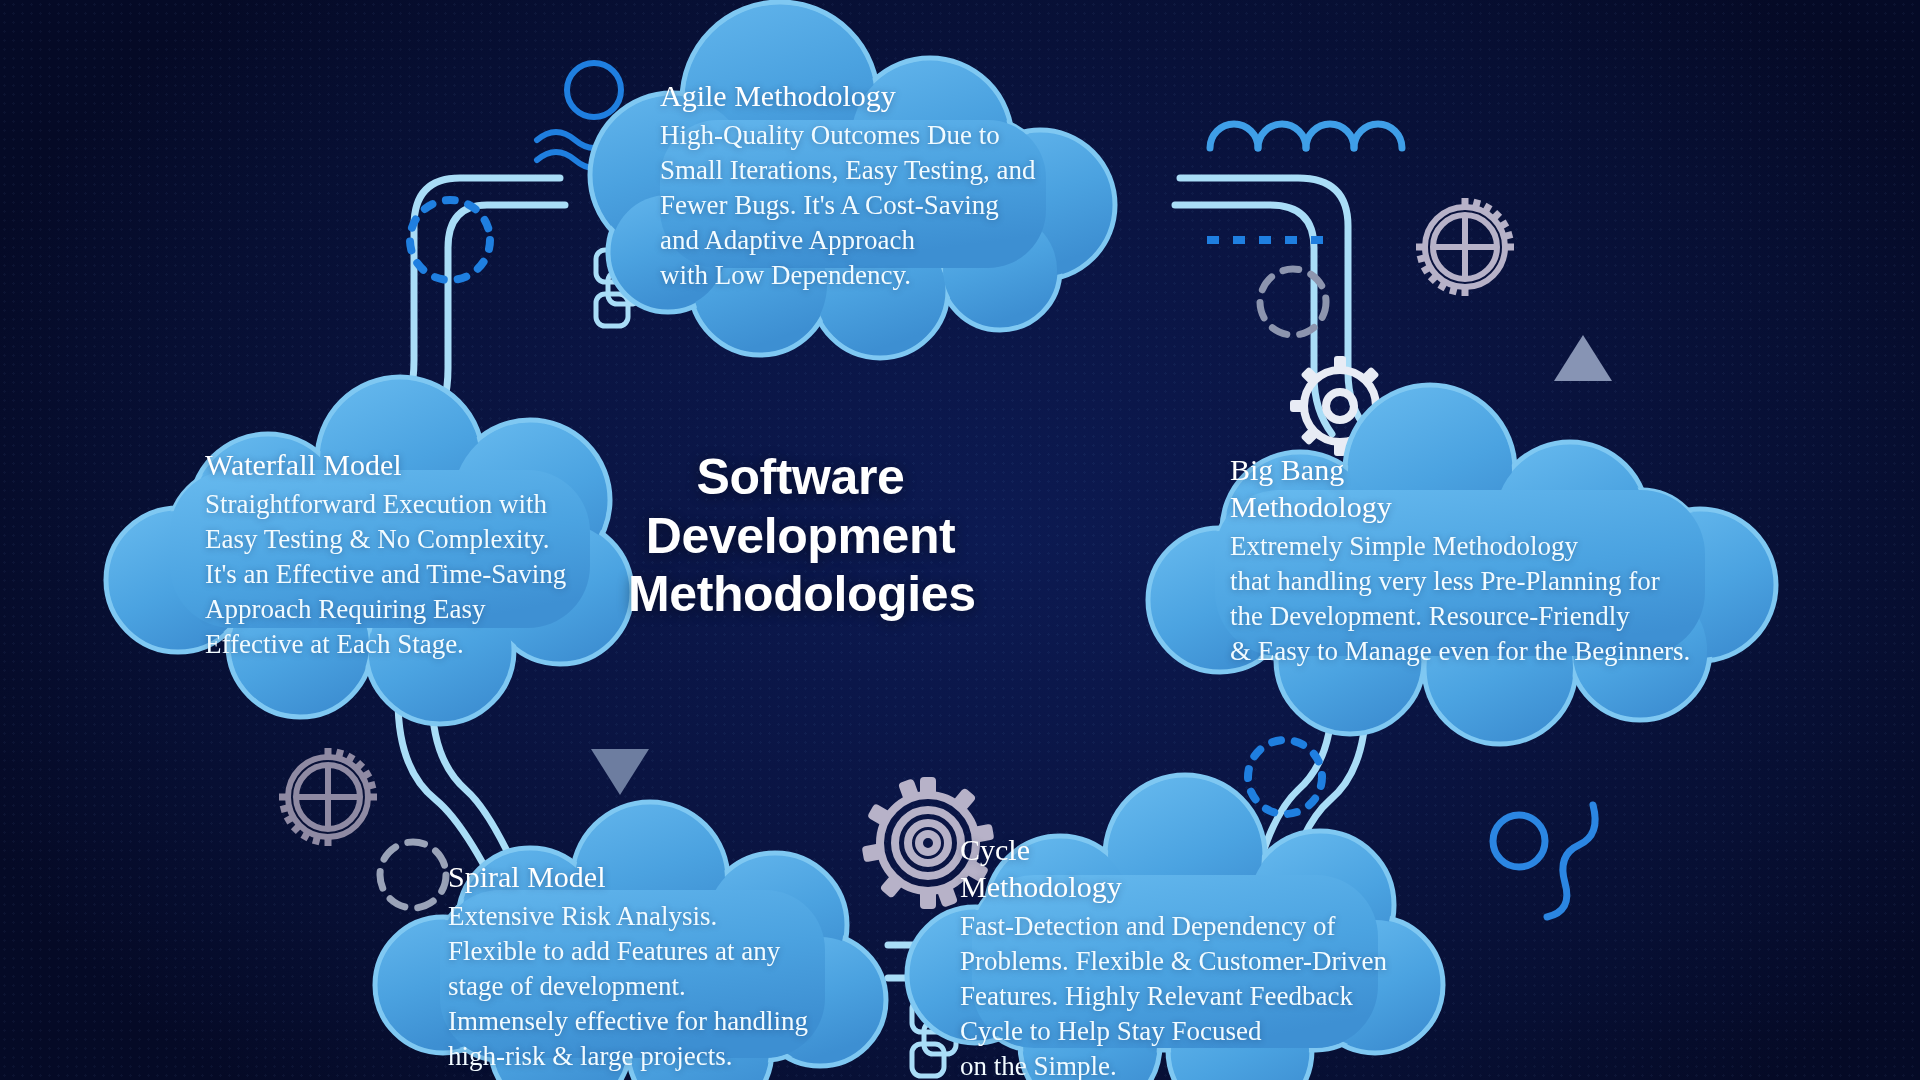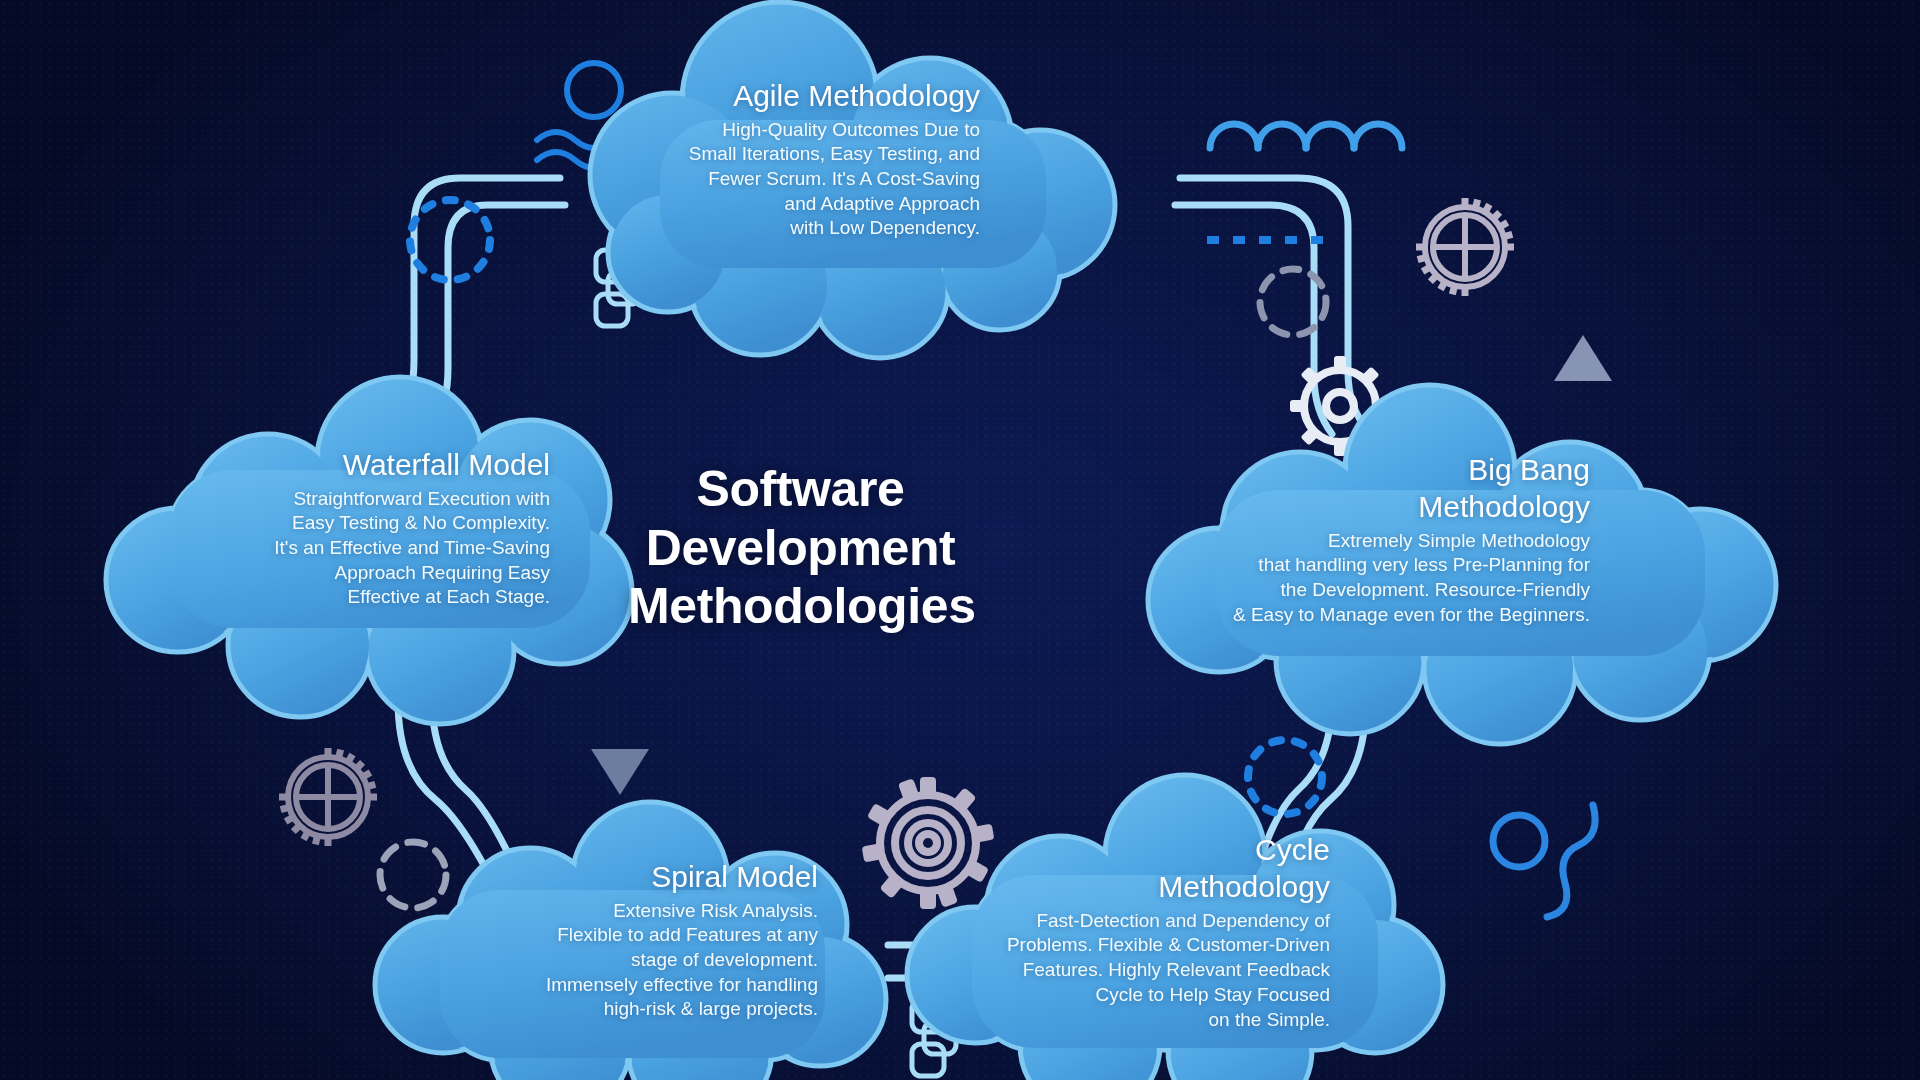--- a/index.html
+++ b/index.html
@@ -28,49 +28,50 @@
   }
   .layer { position: absolute; inset: 0; }
   #pipes-layer { z-index: 2; }
   #deco-layer  { z-index: 3; }
   #clouds-layer{ z-index: 5; }
   #title-layer { z-index: 6; }
 
   
   .center-title {
     position: absolute;
-    left: 628px; top: 460px;
+    left: 628px; top: 448px;
     width: 345px;
     text-align: center;
     color: #ffffff;
     font-size: 50px;
     font-weight: 700;
     line-height: 1.17;
     letter-spacing: -0.4px;
     text-shadow: 0 2px 14px rgba(0,0,0,0.45);
   }
   .center-title .tl { display: block; }
 
   
   .cloud-text {
     position: absolute;
-    text-align: right;
+    text-align: left;
     color: #ffffff;
     z-index: 6;
     pointer-events: none;
+    font-family: Liberation Serif, serif;
   }
   .cloud-title {
     font-size: 30px;
     font-weight: 400;
     line-height: 1.22;
     margin-bottom: 3px;
     text-shadow: 0 1px 7px rgba(10,25,70,0.40);
   }
   .cloud-body {
-    font-size: 19px;
+    font-size: 27px;
     font-weight: 400;
     line-height: 1.30;
     color: #f2fbff;
     text-shadow: 0 1px 6px rgba(10,25,70,0.35);
   }
   .cloud-body .ln { display: block; white-space: nowrap; }
 
   
   #txt-agile     { left: 660px; top: 78px;  width: 320px; }
   #txt-waterfall { left: 205px; top: 447px; width: 345px; }
@@ -369,21 +370,21 @@
       <span class="tl">Software</span>
       <span class="tl">Development</span>
       <span class="tl">Methodologies</span>
     </div>
 
     <div class="cloud-text" id="txt-agile">
       <div class="cloud-title">Agile Methodology</div>
       <div class="cloud-body">
         <span class="ln">High-Quality Outcomes Due to</span>
         <span class="ln">Small Iterations, Easy Testing, and</span>
-        <span class="ln">Fewer Scrum. It's A Cost-Saving</span>
+        <span class="ln">Fewer Bugs. It's A Cost-Saving</span>
         <span class="ln">and Adaptive Approach</span>
         <span class="ln">with Low Dependency.</span>
       </div>
     </div>
 
     <div class="cloud-text" id="txt-waterfall">
       <div class="cloud-title">Waterfall Model</div>
       <div class="cloud-body">
         <span class="ln">Straightforward Execution with</span>
         <span class="ln">Easy Testing &amp; No Complexity.</span>

